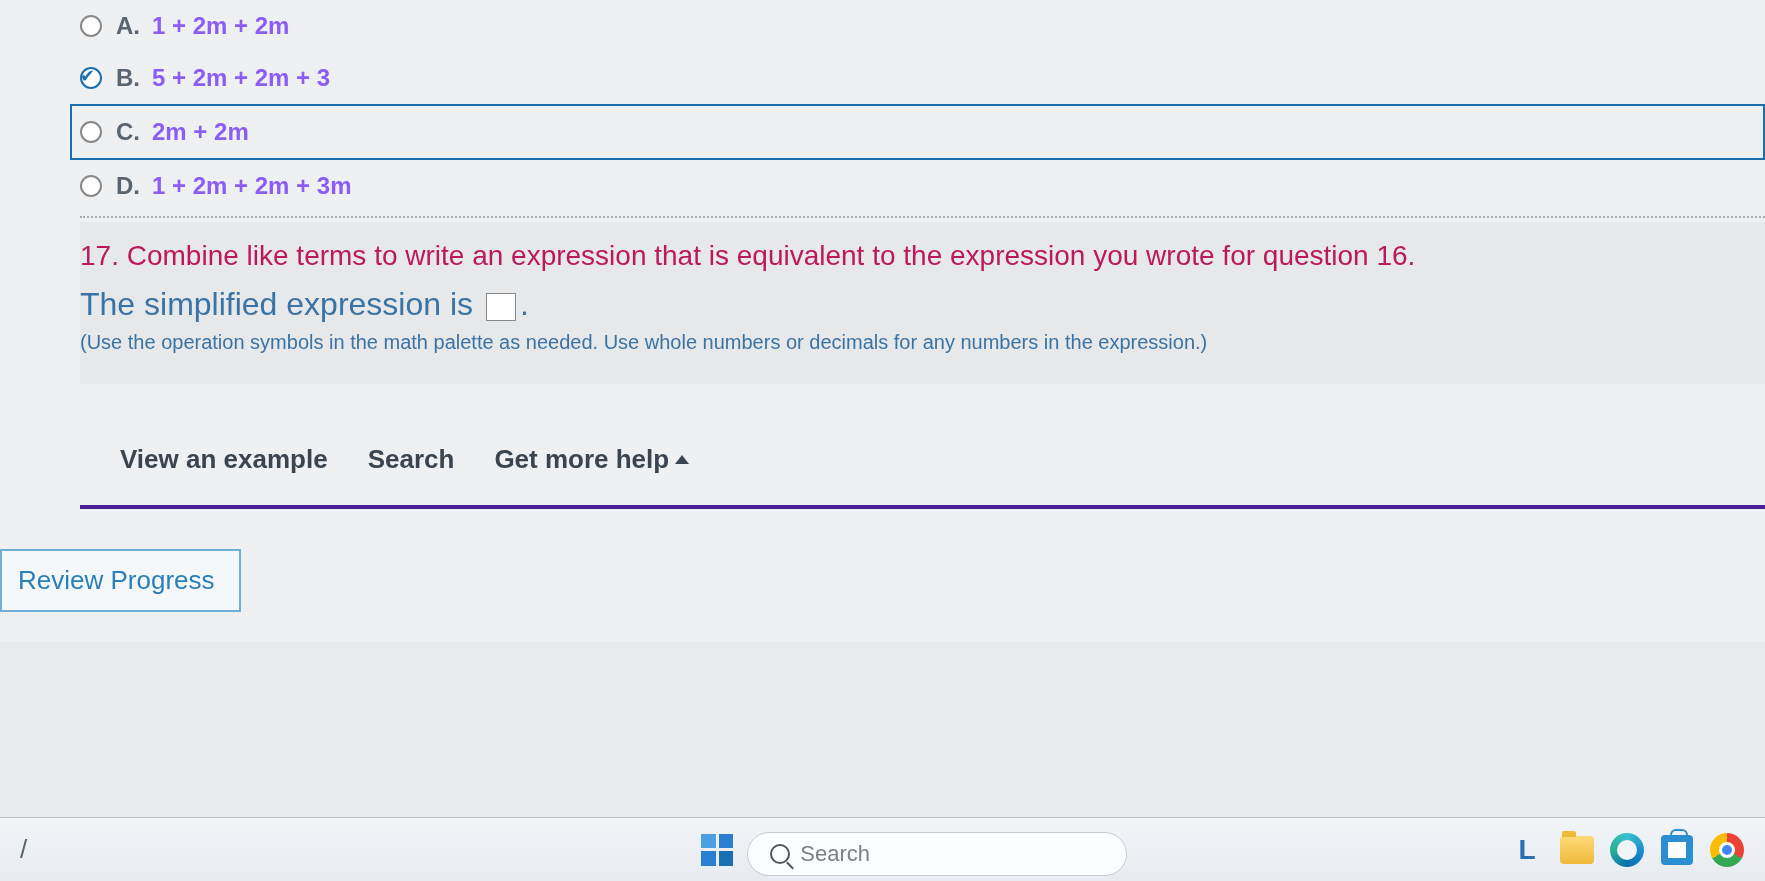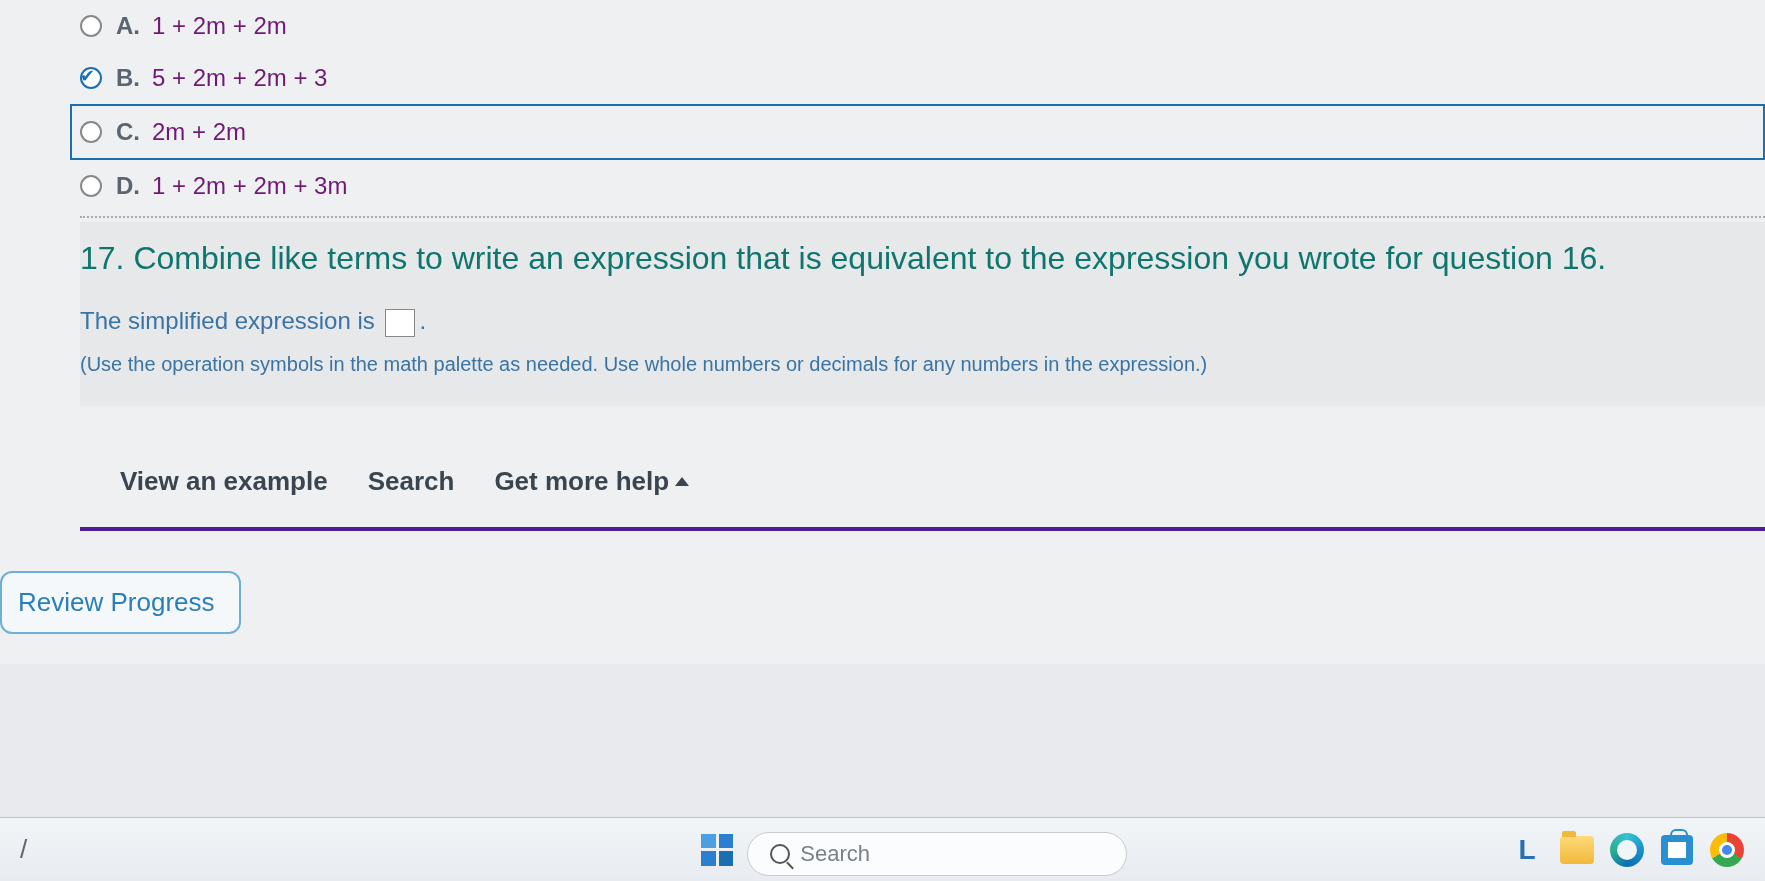--- a/index.html
+++ b/index.html
@@ -50,39 +50,40 @@
     font-size: 18px;
     left: -2px;
     top: -4px;
   }
   .option-letter {
     font-weight: bold;
     margin-right: 12px;
     color: #5a6570;
   }
   .option-text {
-    color: #701a75;
+    color: #8b5cf6;
+    font-weight: bold;
   }
   .divider-dotted {
     border-top: 2px dotted #aaa;
     margin: 4px 0;
   }
   .question-block {
     background: #e6e8ea;
     padding: 18px 0 30px 0;
   }
   .question-prompt {
+    font-size: 28px;
+    color: #be185d;
+    margin-bottom: 14px;
+  }
+  .answer-line {
     font-size: 32px;
-    color: #0f766e;
-    margin-bottom: 30px;
-  }
-  .answer-line {
-    font-size: 24px;
     color: #3a73a5;
-    margin-bottom: 16px;
+    margin-bottom: 8px;
   }
   .answer-box {
     display: inline-block;
     width: 30px;
     height: 28px;
     border: 1px solid #888;
     background: #fff;
     vertical-align: middle;
     margin: 0 4px;
   }
@@ -114,21 +115,21 @@
   }
   .bottom-bar {
     padding: 40px 0 30px 0;
   }
   .review-btn {
     border: 2px solid #6faed6;
     color: #2a7fb8;
     background: #f5f8fa;
     font-size: 26px;
     padding: 14px 24px;
-    border-radius: 12px;
+    border-radius: 0;
     cursor: pointer;
     margin-left: -80px;
     padding-left: 16px;
   }
   .taskbar {
     position: absolute;
     bottom: 0;
     left: 0;
     right: 0;
     height: 64px;

